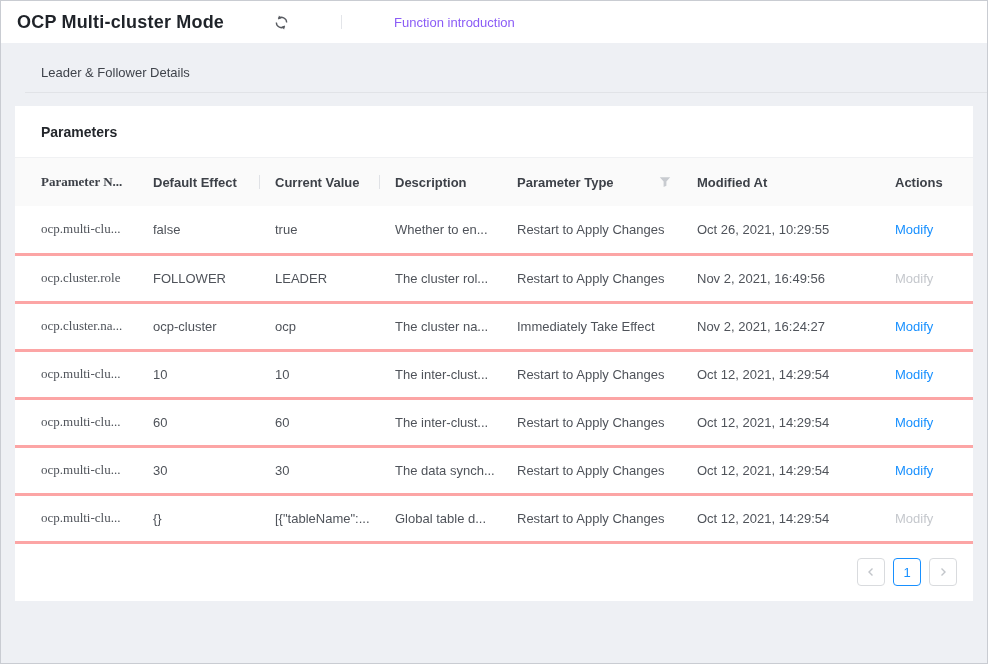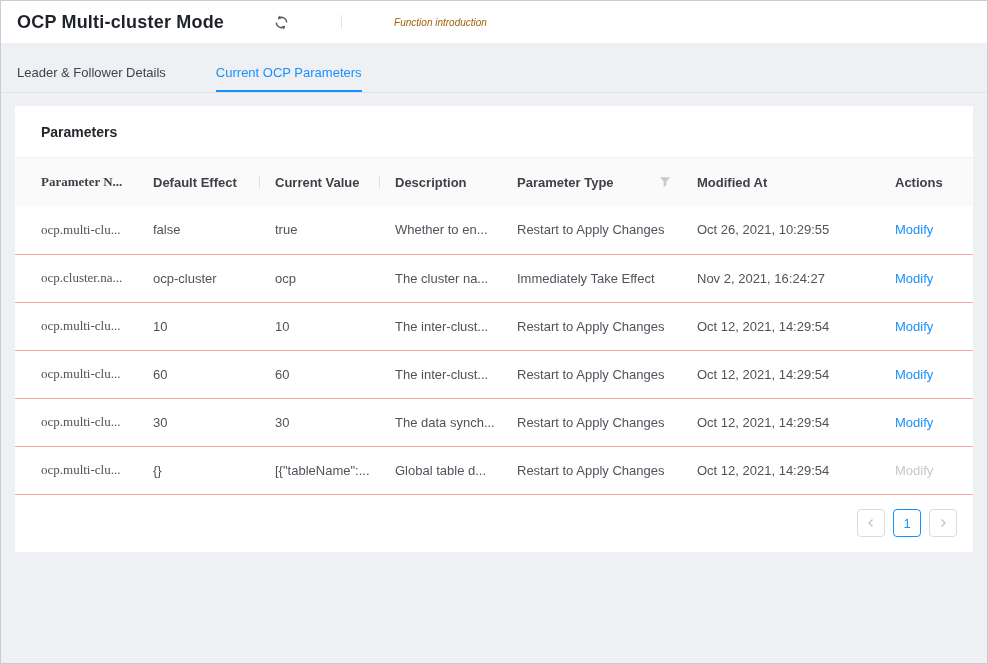--- a/index.html
+++ b/index.html
@@ -21,31 +21,32 @@
     gap: 40px;
   }
   .page-title {
     font-size: 18px;
     font-weight: 700;
     color: #1f2329;
     letter-spacing: .2px;
   }
   .sync-btn { margin-left: 10px; display: flex; align-items: center; cursor: pointer; }
   .v-divider { width: 1px; height: 14px; background: #e3e5e9; margin: 0 12px; }
-  .fn-link { color: #a16207; font-size: 10px; cursor: pointer; font-style: italic; }
+  .fn-link { color: #8b5cf6; font-size: 13px; cursor: pointer; }
 
   
   .tabs {
     display: flex;
-    gap: 50px;
+    gap: 34px;
     padding: 0 16px;
     margin-top: 16px;
     border-bottom: 1px solid rgba(0,0,0,0.05);
     height: 34px;
     align-items: flex-end;
+    margin-left: 24px;
   }
   .tab {
     font-size: 13px;
     color: #3f434b;
     padding-bottom: 12px;
     cursor: pointer;
     white-space: nowrap;
   }
   .tab.active {
     color: #1890ff;
@@ -94,21 +95,21 @@
   }
   .filter-trigger {
     position: absolute;
     right: 10px; top: 50%;
     transform: translateY(-50%);
     cursor: pointer;
     display: flex;
   }
   td {
     height: 48px;
-    border-bottom: 1px solid #fca5a5;
+    border-bottom: 3px solid #fca5a5;
     font-size: 13px;
     color: #4f535a;
     white-space: nowrap;
     overflow: hidden;
     padding: 0 8px 0 16px;
   }
   .modify { color: #1890ff; cursor: pointer; }
   .modify.disabled { color: #c5c8cd; cursor: not-allowed; }
 
   
@@ -147,21 +148,20 @@
       <path fill="#575a60" d="M5.2 0.5l-0.8 4.2 3.8-1.3z"></path>
       <path fill="#575a60" d="M10.8 15.5l0.8-4.2-3.8 1.3z"></path>
     </svg>
   </span>
   <span class="v-divider"></span>
   <span class="fn-link">Function introduction</span>
 </div>
 
 <div class="tabs">
   <div class="tab">Leader &amp; Follower Details</div>
-  <div class="tab active">Current OCP Parameters</div>
 </div>
 
 <div class="card">
   <div class="card-header">Parameters</div>
 
   <table>
     <colgroup>
       <col style="width:122px">
         <col style="width:122px">
         <col style="width:120px">
@@ -192,20 +192,29 @@
       <tr>
         <td>ocp.multi-clu...</td>
         <td>false</td>
         <td>true</td>
         <td>Whether to en...</td>
         <td>Restart to Apply Changes</td>
         <td>Oct 26, 2021, 10:29:55</td>
         <td><a class="modify">Modify</a></td>
       </tr>
       <tr>
+        <td>ocp.cluster.role</td>
+        <td>FOLLOWER</td>
+        <td>LEADER</td>
+        <td>The cluster rol...</td>
+        <td>Restart to Apply Changes</td>
+        <td>Nov 2, 2021, 16:49:56</td>
+        <td><a class="modify disabled">Modify</a></td>
+      </tr>
+      <tr>
         <td>ocp.cluster.na...</td>
         <td>ocp-cluster</td>
         <td>ocp</td>
         <td>The cluster na...</td>
         <td>Immediately Take Effect</td>
         <td>Nov 2, 2021, 16:24:27</td>
         <td><a class="modify">Modify</a></td>
       </tr>
       <tr>
         <td>ocp.multi-clu...</td>

